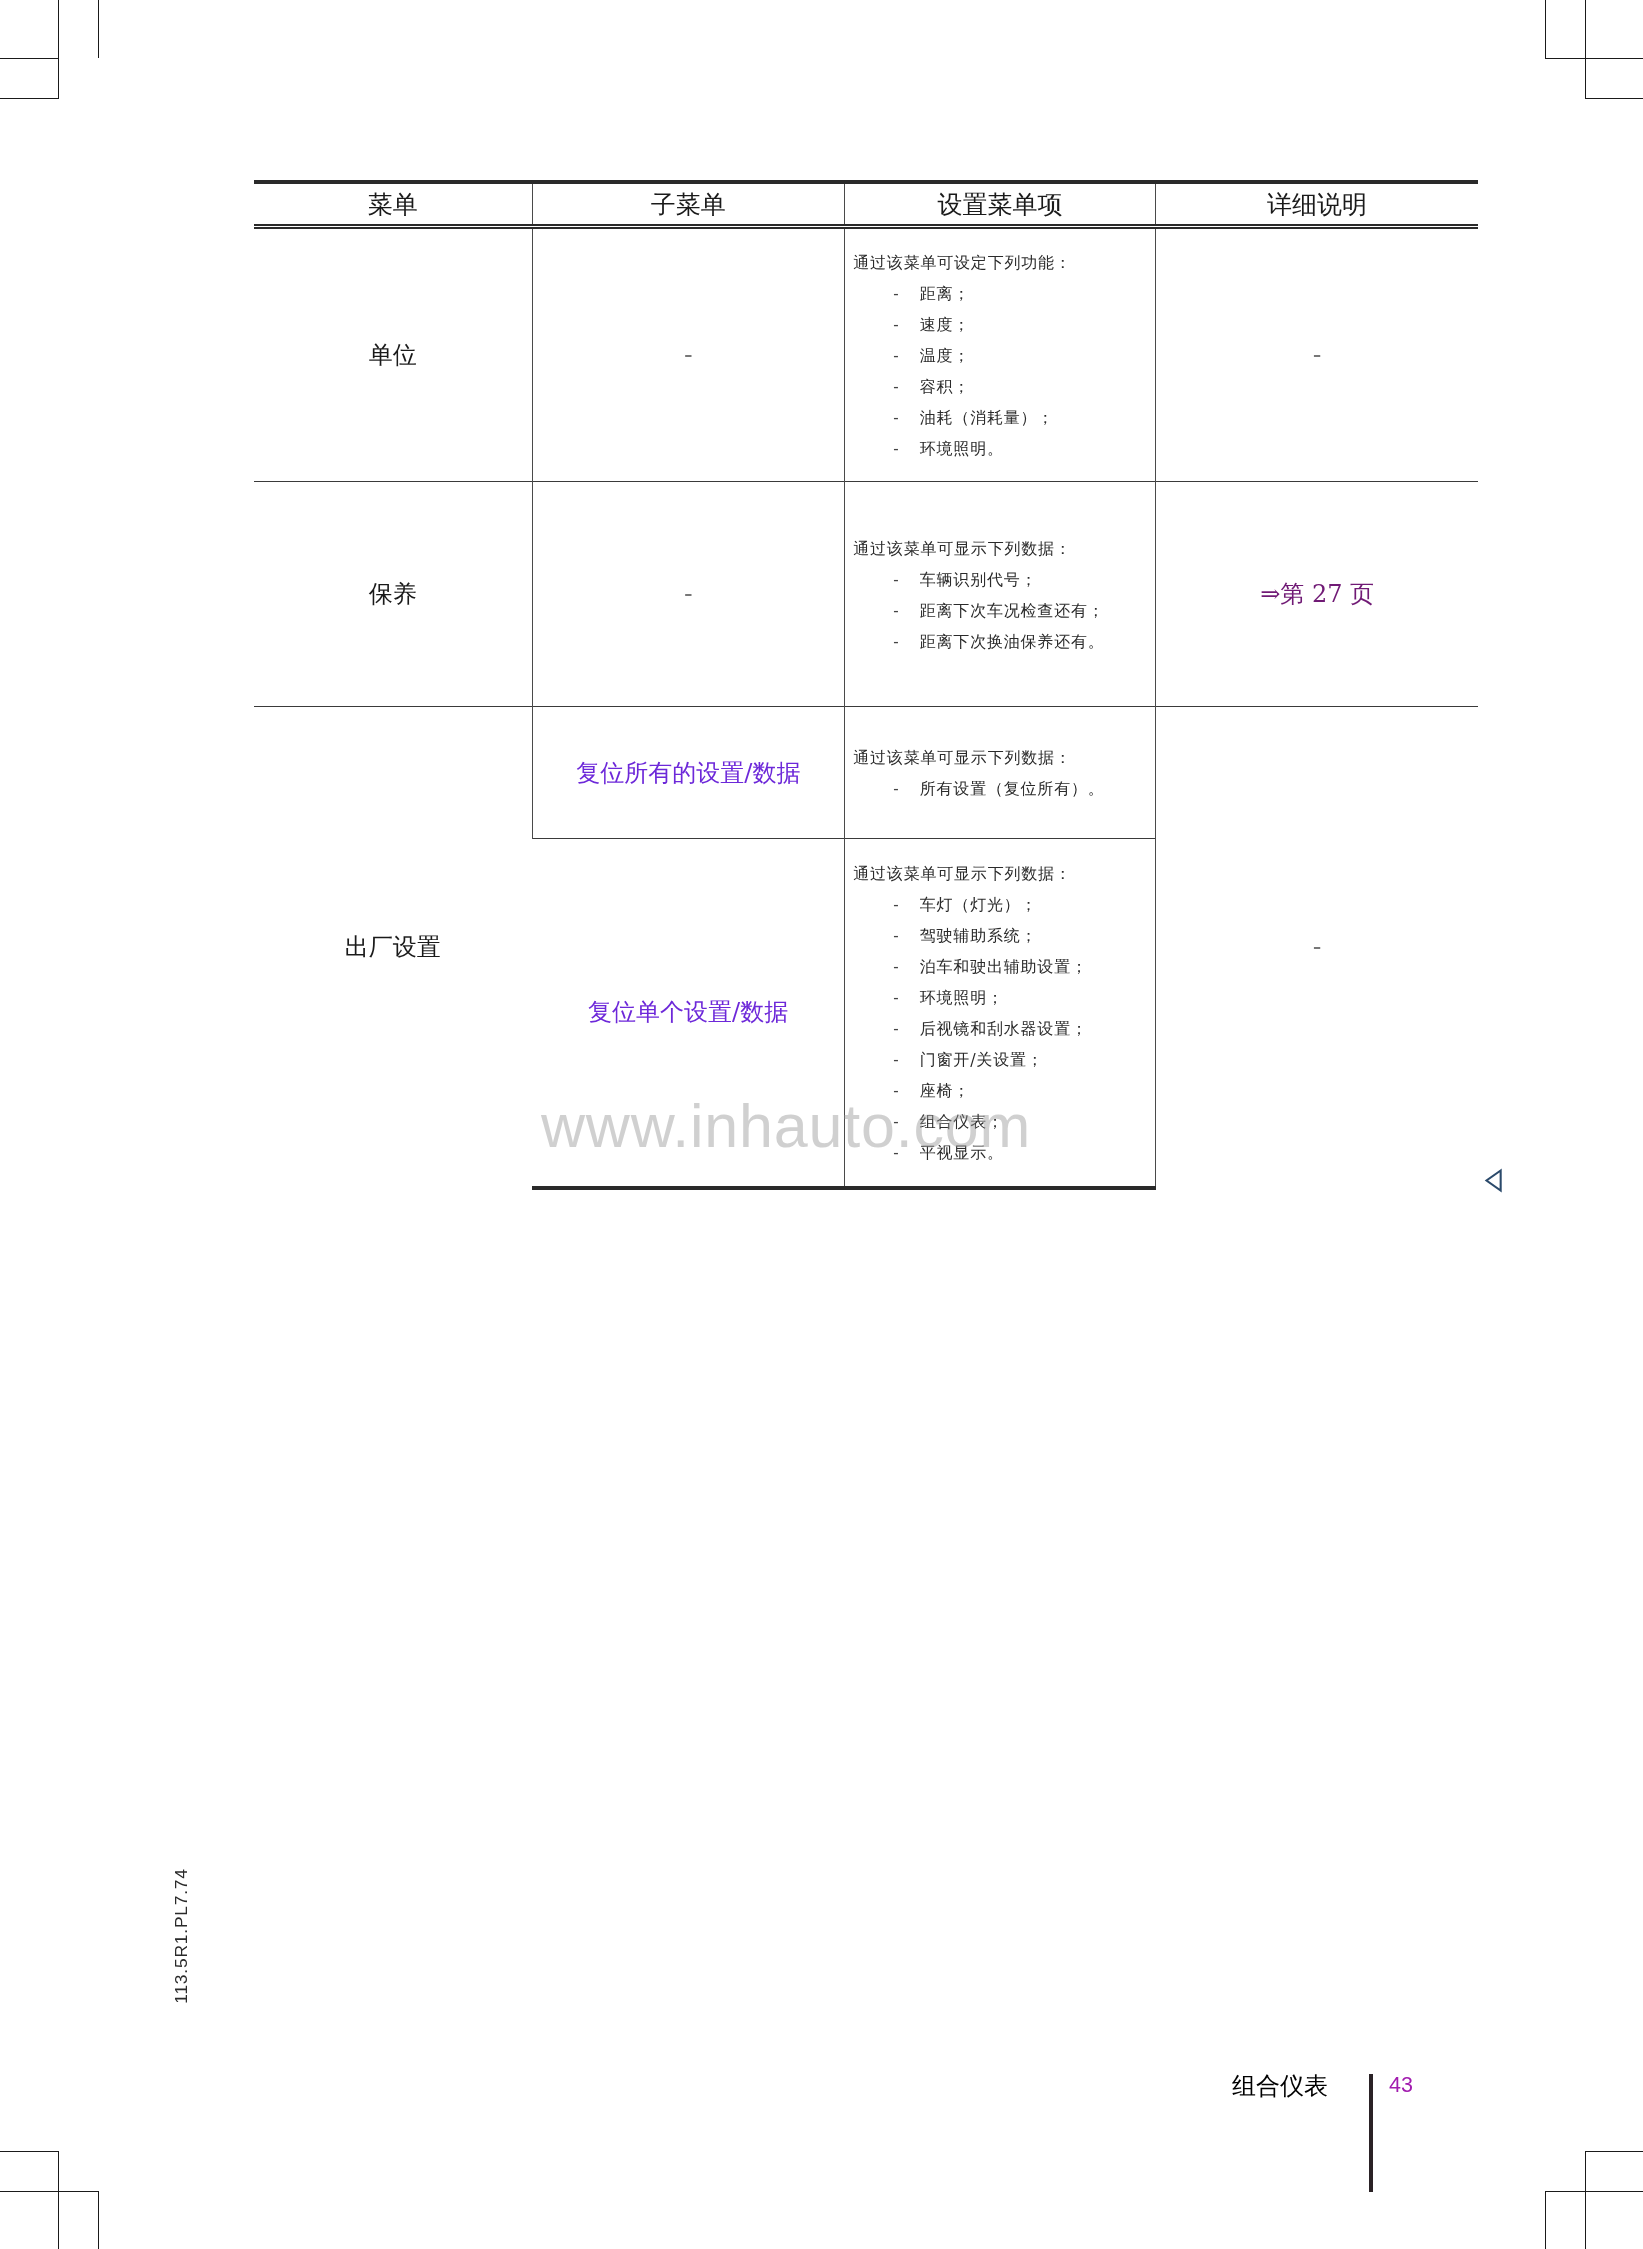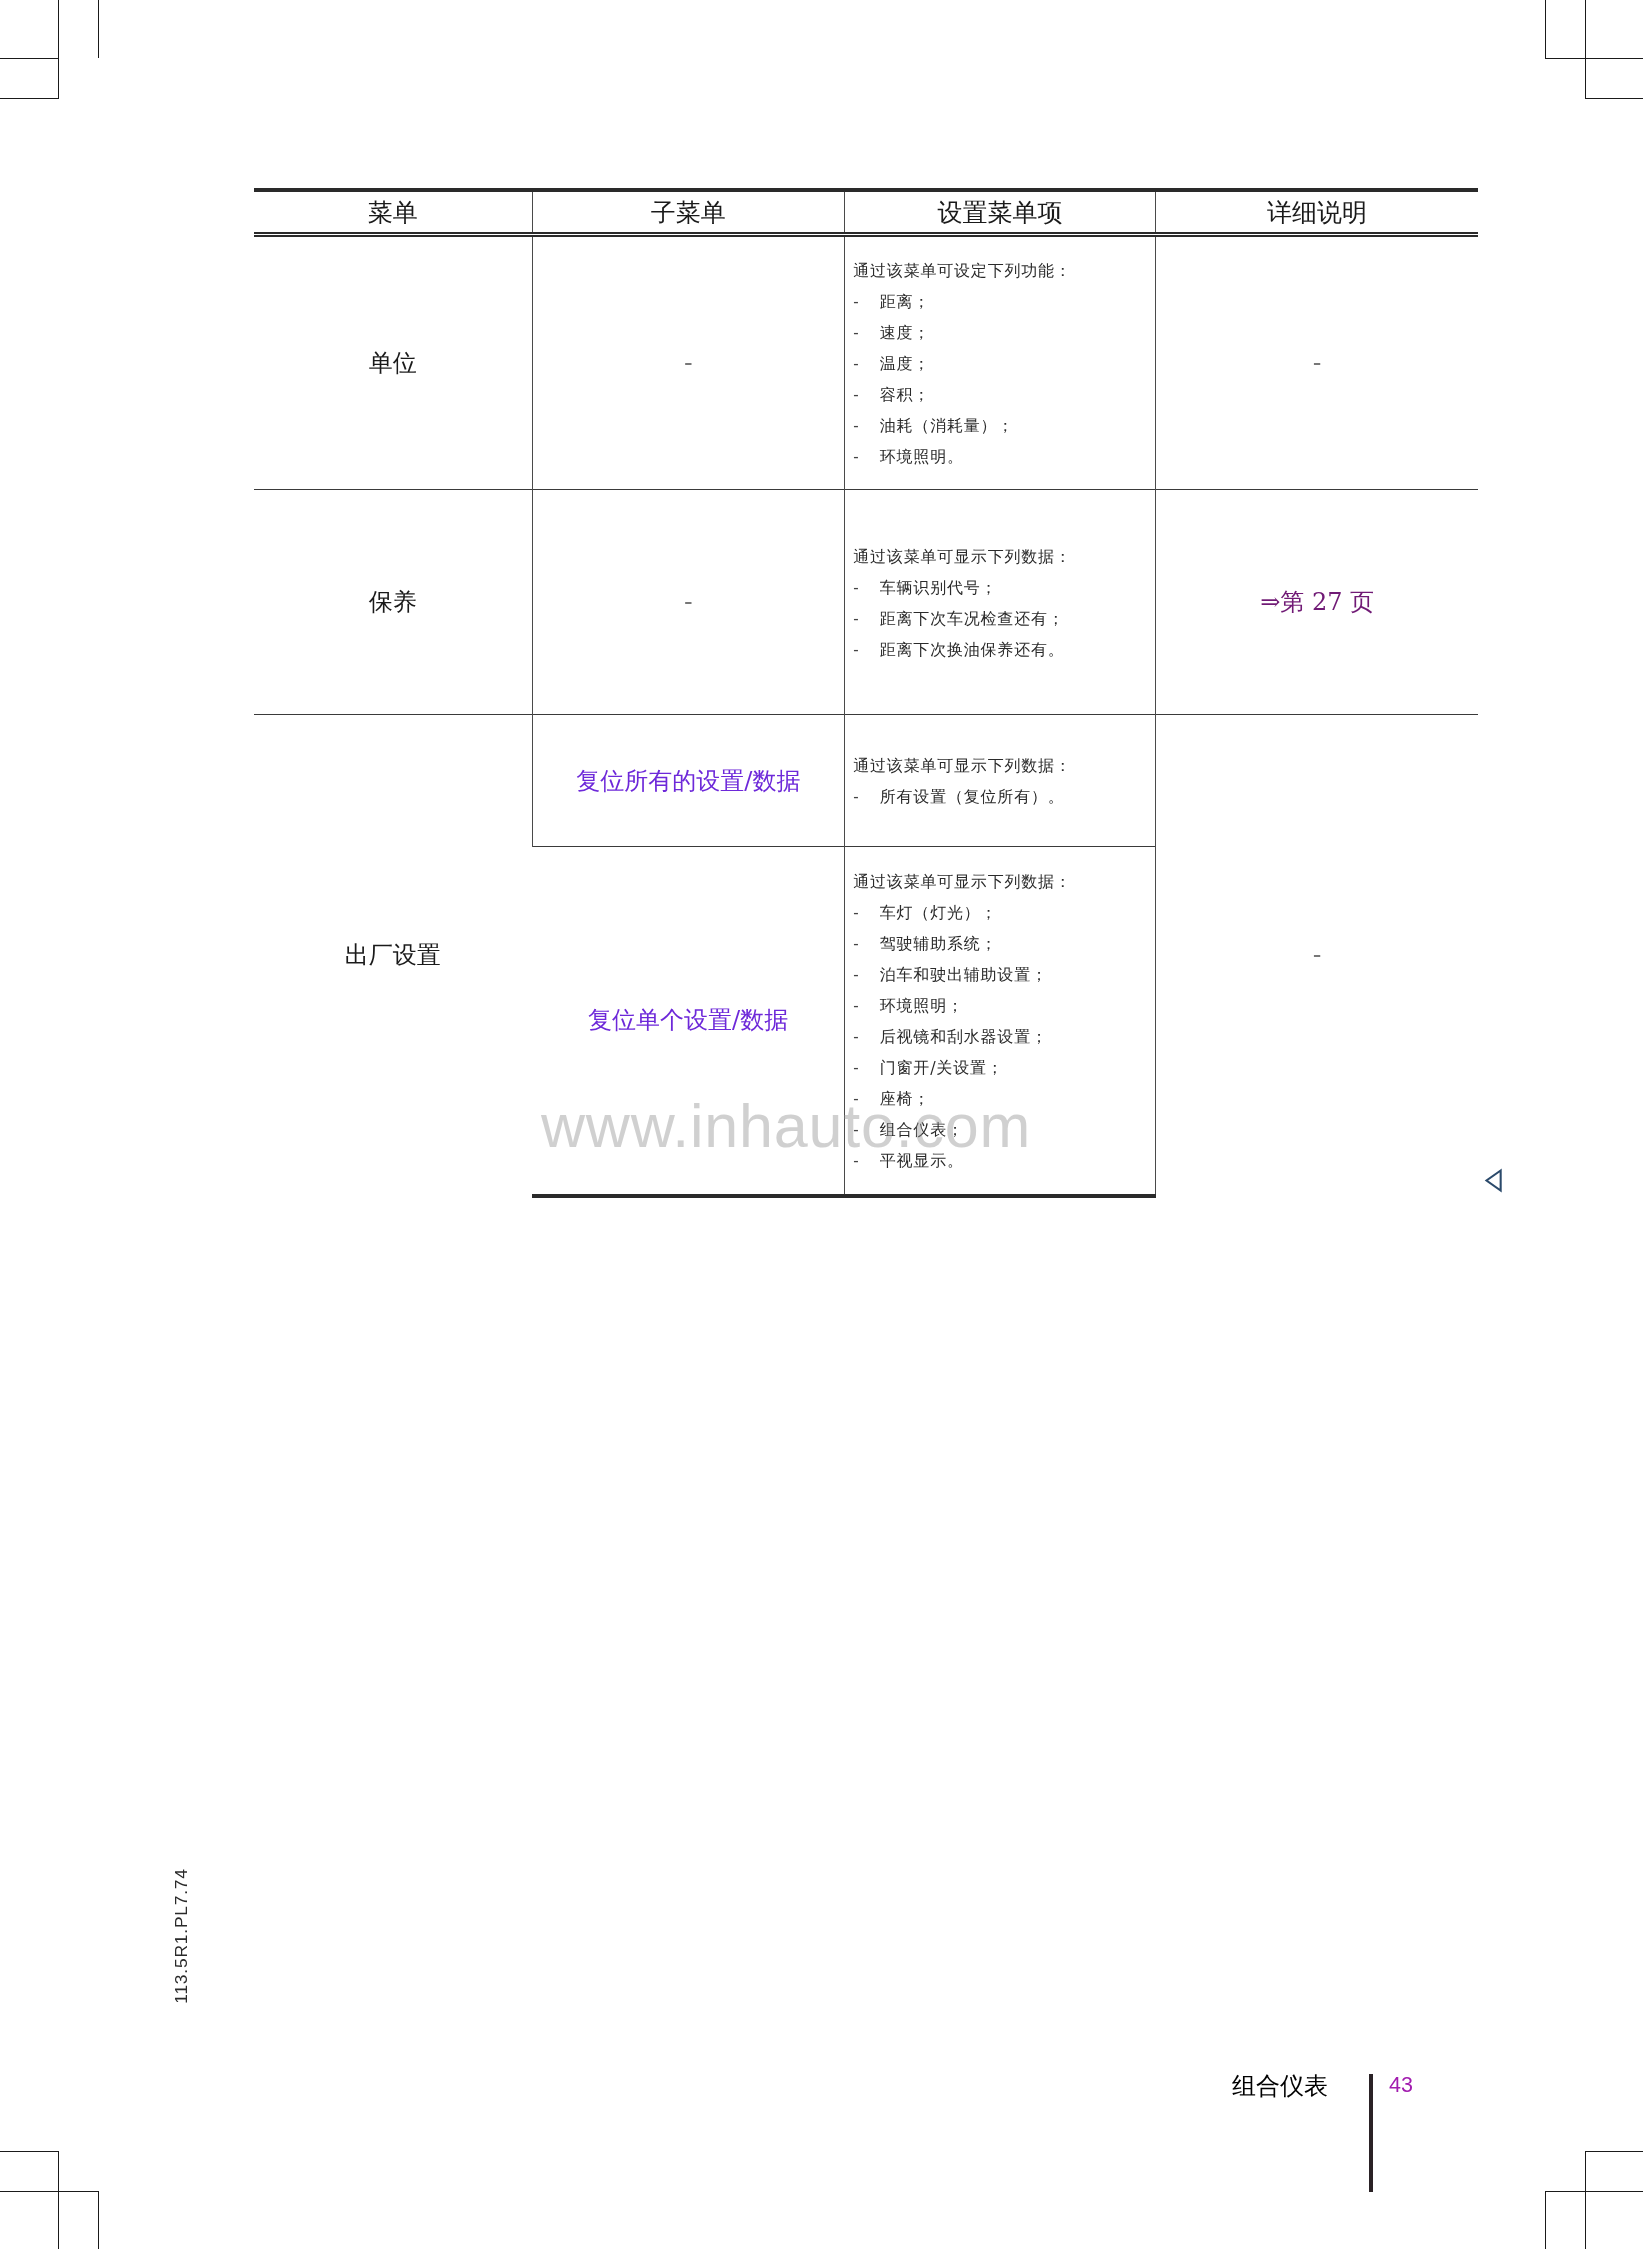--- a/index.html
+++ b/index.html
@@ -21,21 +21,21 @@
       position: absolute;
       border-color: #1a1a1a;
       border-style: solid;
       border-width: 0;
     }
 
     
     .doc-table {
       position: absolute;
       left: 254px;
-      top: 188px;
+      top: 180px;
       width: 1224px;
       border-collapse: collapse;
       table-layout: fixed;
     }
     .doc-table col.c1 { width: 278px; }
     .doc-table col.c2 { width: 312px; }
     .doc-table col.c3 { width: 311px; }
     .doc-table col.c4 { width: 322px; }
 
     .doc-table thead tr th {
@@ -98,20 +98,21 @@
     }
     .items .intro { display: block; }
     .items ul {
       list-style: none;
       margin: 0;
       padding: 0;
     }
     .items li {
       display: block;
       padding-left: 0;
+      margin-left: 40px;
     }
     .items li .dash {
       display: inline-block;
       width: 26.5px;
       color: #444;
     }
 
     
     .end-mark {
       position: absolute;

